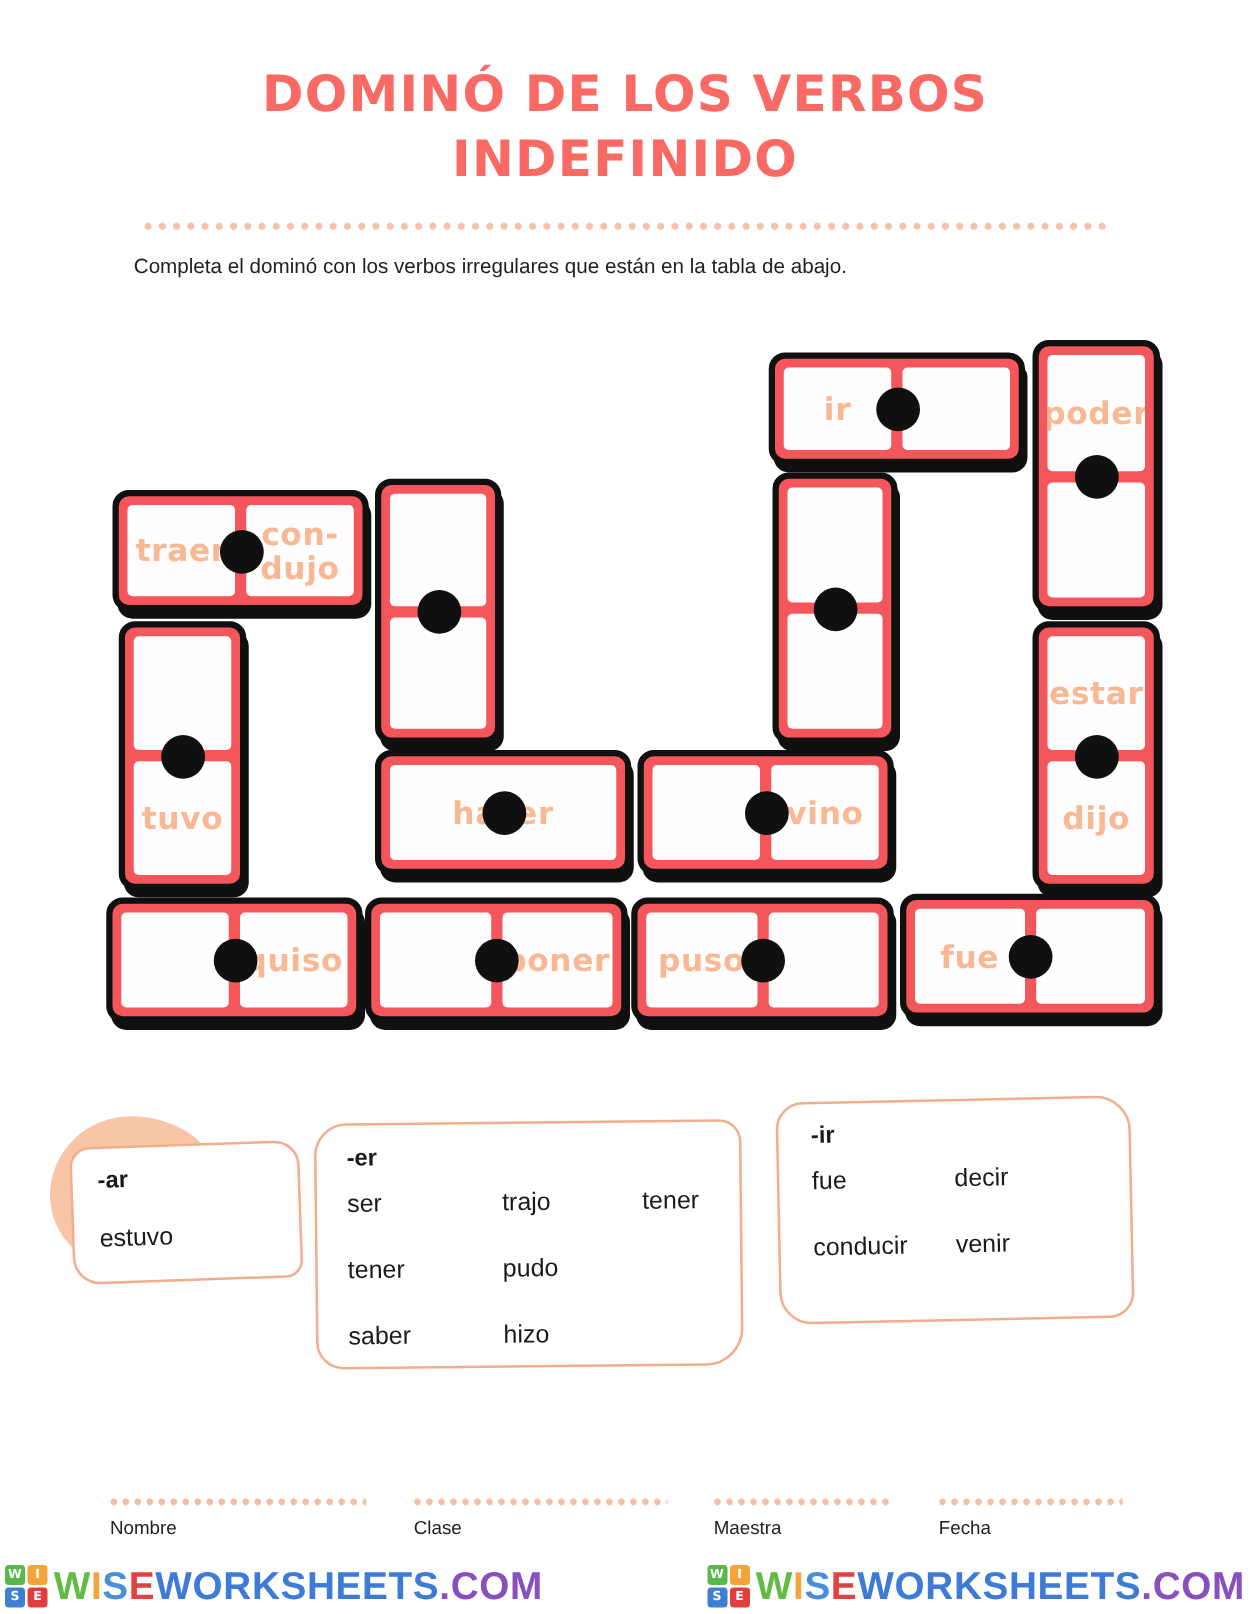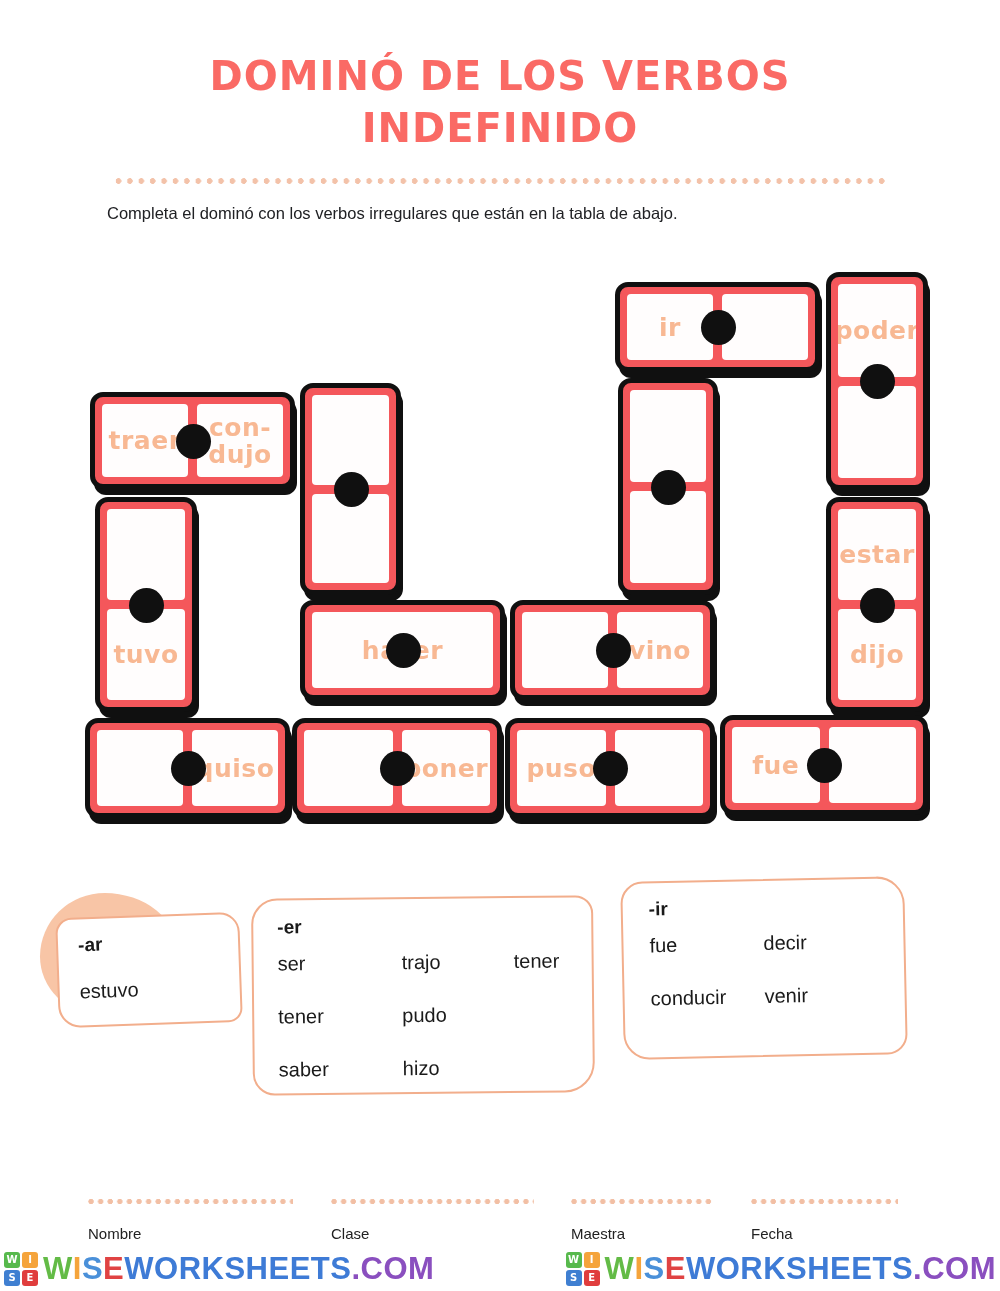--- a/index.html
+++ b/index.html
@@ -39,21 +39,21 @@
   .bank-word{font-size:20px;}
   .ar-word{margin-top:24px;}
   .bank-grid{display:grid;margin-top:14px;}
   .er-grid{grid-template-columns:124px 112px 1fr;row-gap:30px;}
   .ir-grid{grid-template-columns:114px 1fr;row-gap:30px;}
 
   
   .field{position:absolute;top:1198px;}
   .dotline{height:7px;background-image:radial-gradient(circle at 3px 3.5px,#f2bfa4 2.4px,transparent 2.9px);
            background-size:9.6px 7px;background-repeat:repeat-x;}
-  .field-label{margin-top:20px;font-size:15px;color:#222;}
+  .field-label{margin-top:9px;font-size:15px;color:#222;}
   .logo-row{position:absolute;left:0;right:0;top:1246px;height:45px;display:flex;
             justify-content:space-between;align-items:center;padding:0 4px;box-sizing:border-box;}
   .brand{display:flex;align-items:center;gap:5px;}
   .brand-grid{display:grid;grid-template-columns:16px 16px;grid-auto-rows:16px;gap:2px;}
   .brand-grid span{display:flex;align-items:center;justify-content:center;color:#fff;font-size:10px;
             font-weight:700;border-radius:3px;font-family:"DejaVu Sans",sans-serif;}
   .brand-word{font-family:Liberation Sans, sans-serif;font-weight:800;font-size:31px;
             letter-spacing:0.5px;white-space:nowrap;}
 </style>
 </head>

